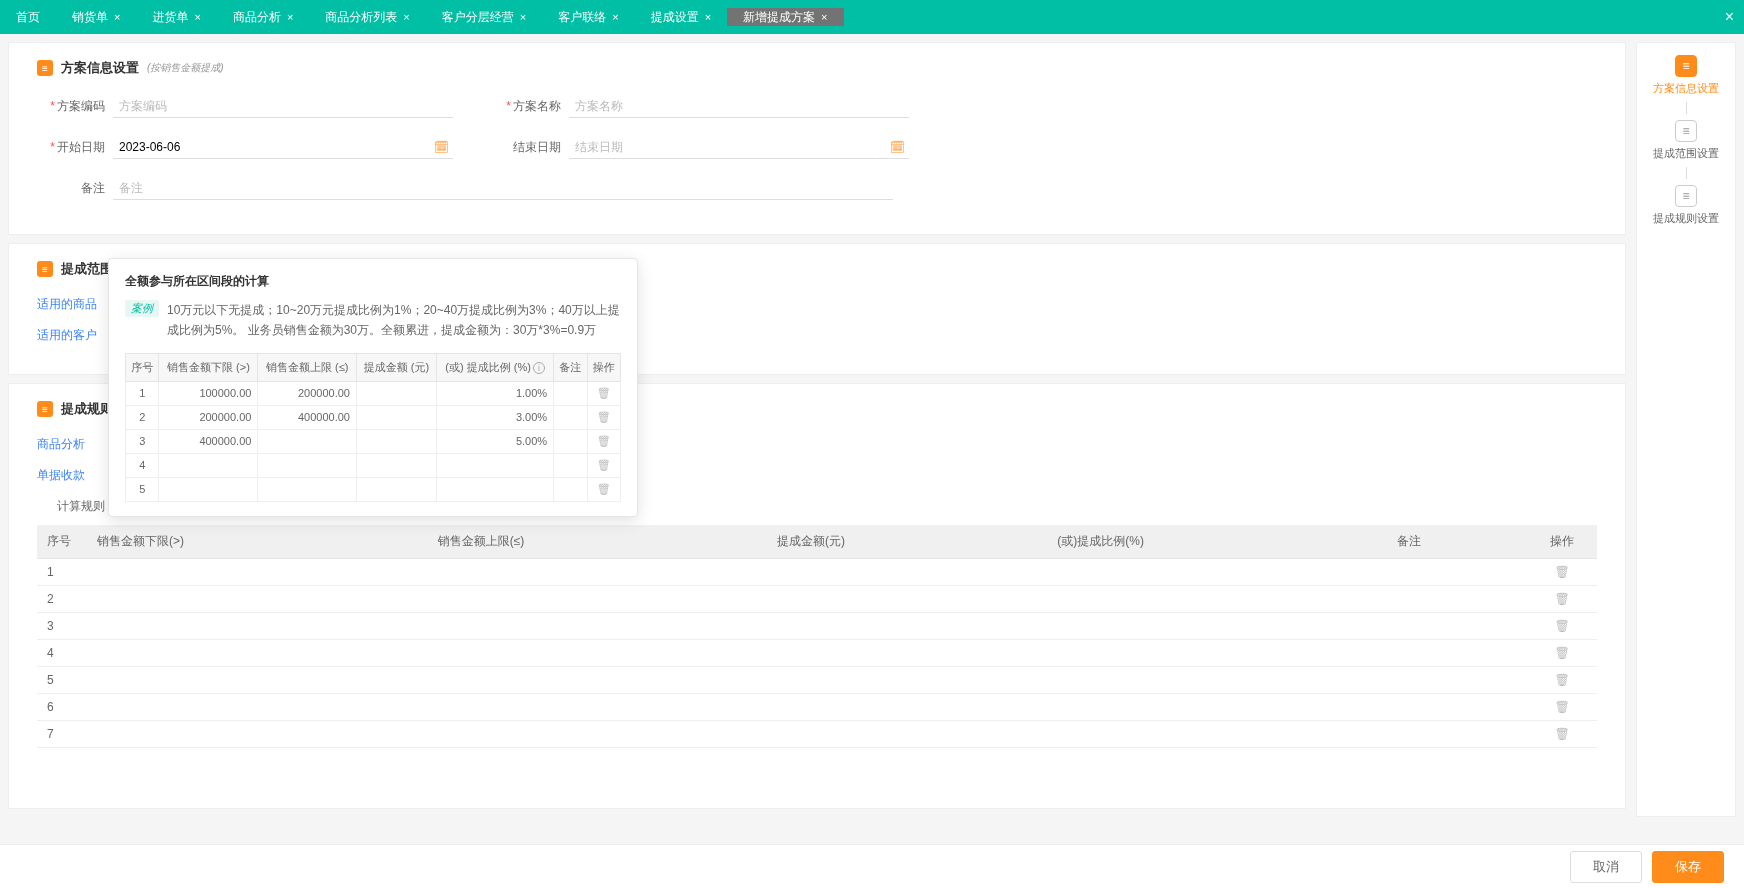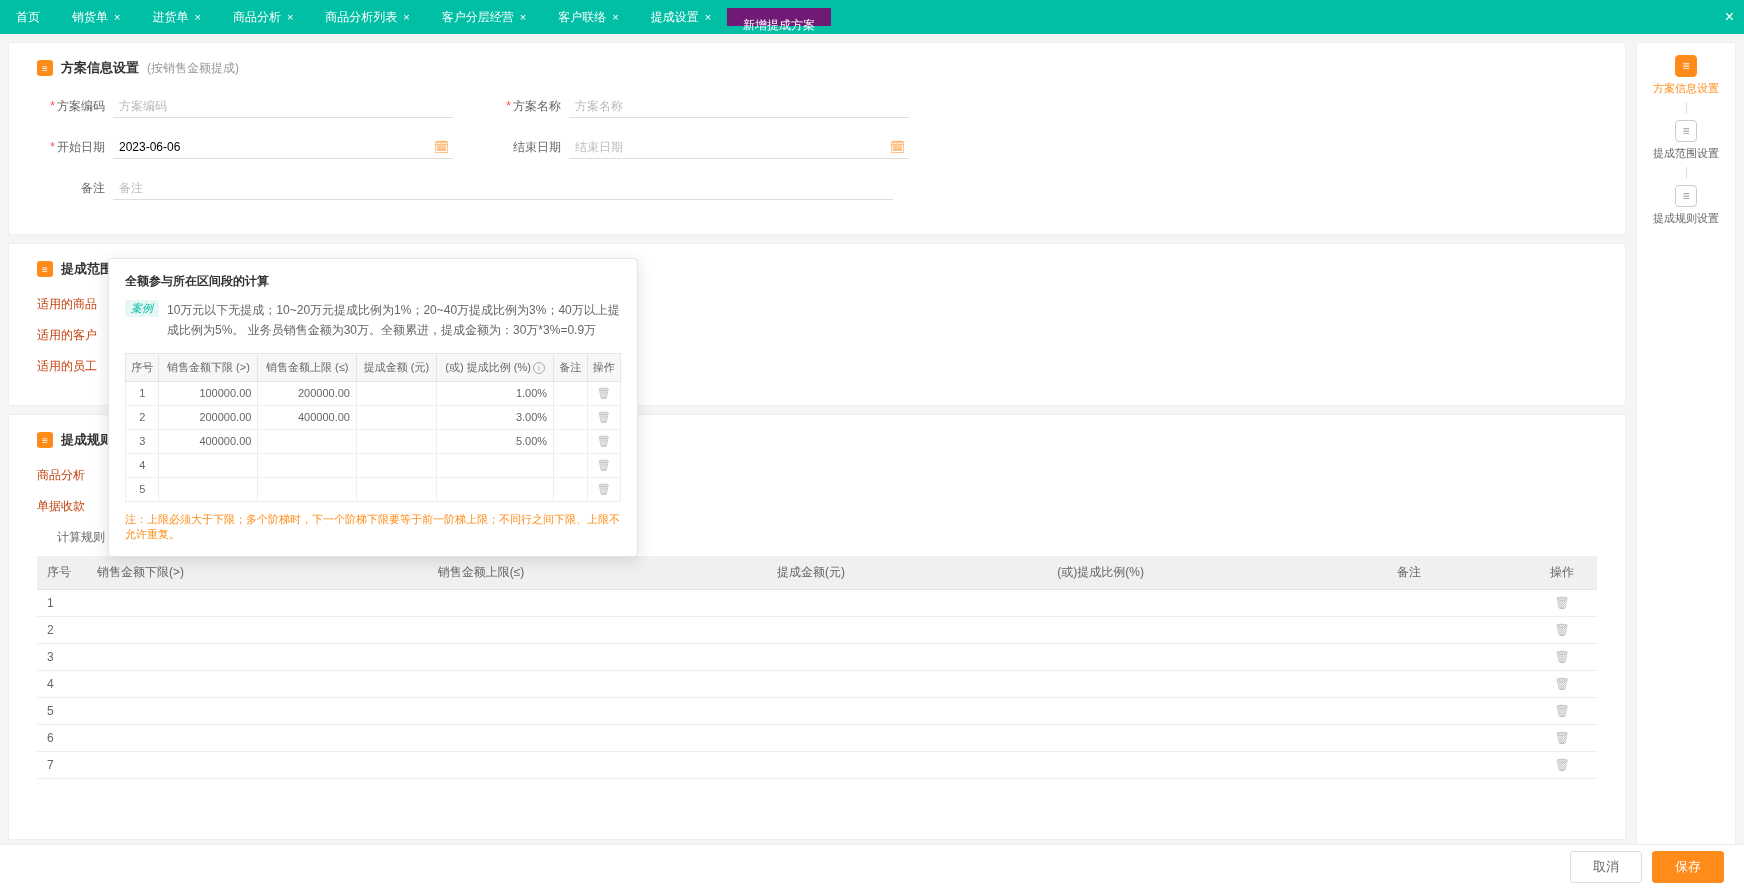--- a/index.html
+++ b/index.html
@@ -1,50 +1,50 @@
 <!DOCTYPE html>
 <html><head>
 <meta charset="utf-8">
 <style>
 * { box-sizing: border-box; margin: 0; padding: 0; }
 body { font-family: "Microsoft YaHei", sans-serif; font-size: 12px; color: #333; background: #f5f5f5; }
 
 
 .tabs-bar { background: #00bfa5; display: flex; align-items: center; height: 34px; position: relative; }
 .tab { padding: 0 16px; height: 18px; line-height: 34px; color: #fff; cursor: pointer; display: flex; align-items: center; gap: 6px; white-space: nowrap; }
-.tab.active { background: #701a75; flex-direction: column; }
+.tab.active { background: #737373; }
 .tab .close-x { font-size: 11px; }
 .tabs-close-all { position: absolute; right: 10px; color: #fff; font-size: 16px; cursor: pointer; }
 
 
 .content-wrap { display: flex; gap: 10px; padding: 8px; }
 .main-col { flex: 1; min-width: 0; }
 .side-col { width: 100px; background: #fff; border: 1px solid #eee; padding: 12px 4px; text-align: center; }
 .side-step { margin-bottom: 6px; }
 .side-step .icon-box { width: 22px; height: 22px; border: 1px solid #ccc; border-radius: 4px; margin: 0 auto 4px; display: flex; align-items: center; justify-content: center; font-size: 12px; color: #999; }
 .side-step.active .icon-box { border-color: #ff8c1a; background: #ff8c1a; color: #fff; }
 .side-step .label { font-size: 11px; color: #666; }
 .side-step.active .label { color: #ff8c1a; }
 .side-connector { width: 1px; height: 12px; background: #ddd; margin: 0 auto 6px; border-left: 1px dashed #ddd; }
 
 .panel { background: #fff; border: 1px solid #eee; margin-bottom: 8px; padding: 16px 28px; }
 .panel-title { display: flex; align-items: center; gap: 8px; font-weight: bold; font-size: 13px; margin-bottom: 18px; }
 .panel-title .circle-icon { width: 16px; height: 16px; border-radius: 3px; background: #ff8c1a; color: #fff; display: inline-flex; align-items: center; justify-content: center; font-size: 10px; }
-.panel-title .subtitle { font-weight: normal; color: #999; font-size: 12px; }
+.panel-title .subtitle { font-weight: normal; color: #999; font-size: 10px; font-style: italic; }
 
 .form-row { display: flex; gap: 40px; margin-bottom: 18px; }
 .form-item { display: flex; align-items: center; gap: 8px; justify-content: space-between; }
 .form-item .label { width: 68px; text-align: right; color: #666; }
 .form-item .req { color: #ff4d4f; margin-right: 2px; }
 .form-item input[type=text] { border: none; border-bottom: 1px solid #ddd; padding: 4px 6px; width: 340px; font-size: 12px; outline: none; }
 .form-item input[type=text]::placeholder { color: #bbb; }
 .date-wrap { position: relative; display: inline-block; }
 .date-wrap .cal-icon { position: absolute; right: 4px; top: 4px; color: #ff8c1a; pointer-events: none; }
 
-.scope-row { margin-bottom: 14px; color: #c2410c; }
+.scope-row { margin-bottom: 14px; color: #3b82f6; }
 
 .radio-row { display: flex; align-items: center; gap: 18px; margin-bottom: 10px; color: #666; }
 .radio-row .label { width: 68px; text-align: right; }
 .radio-opt { display: flex; align-items: center; gap: 4px; cursor: pointer; }
 .radio-opt .r { width: 12px; height: 12px; border: 1px solid #999; border-radius: 50%; display: inline-block; position: relative; }
 .radio-opt.checked .r { border-color: #ff8c1a; }
 .radio-opt.checked .r::after { content: ""; position: absolute; width: 6px; height: 6px; background: #ff8c1a; border-radius: 50%; top: 2px; left: 2px; }
 
 
 .rules-table { width: 100%; border-collapse: collapse; margin-top: 10px; }
@@ -160,21 +160,20 @@
   </div>
 </div>
 
 <div class="panel">
   <div class="panel-title">
     <span class="circle-icon">≡</span>
     <span>提成范围设</span>
   </div>
   <div class="scope-row">适用的商品</div>
   <div class="scope-row">适用的客户</div>
-  <div class="scope-row">适用的员工</div>
 </div>
 
 <div class="panel" style="padding-bottom:60px">
   <div class="panel-title">
     <span class="circle-icon">≡</span>
     <span>提成规则设</span>
   </div>
   <div class="scope-row">商品分析</div>
   <div class="scope-row">单据收款</div>
   <div class="radio-row">
@@ -352,21 +351,20 @@
             <td class="center">5</td>
             <td></td>
             <td></td>
             <td></td>
             <td></td>
             <td></td>
             <td class="center"><span class="trash-icon">🗑</span></td>
           </tr>
         </tbody>
   </table>
-  <div class="pop-note">注：上限必须大于下限；多个阶梯时，下一个阶梯下限要等于前一阶梯上限；不同行之间下限、上限不允许重复。</div>
 </div>
 
 <div class="footer-bar">
   <button class="btn">取消</button>
   <button class="btn primary">保存</button>
 </div>
 
 </div>
 
 </body></html>

